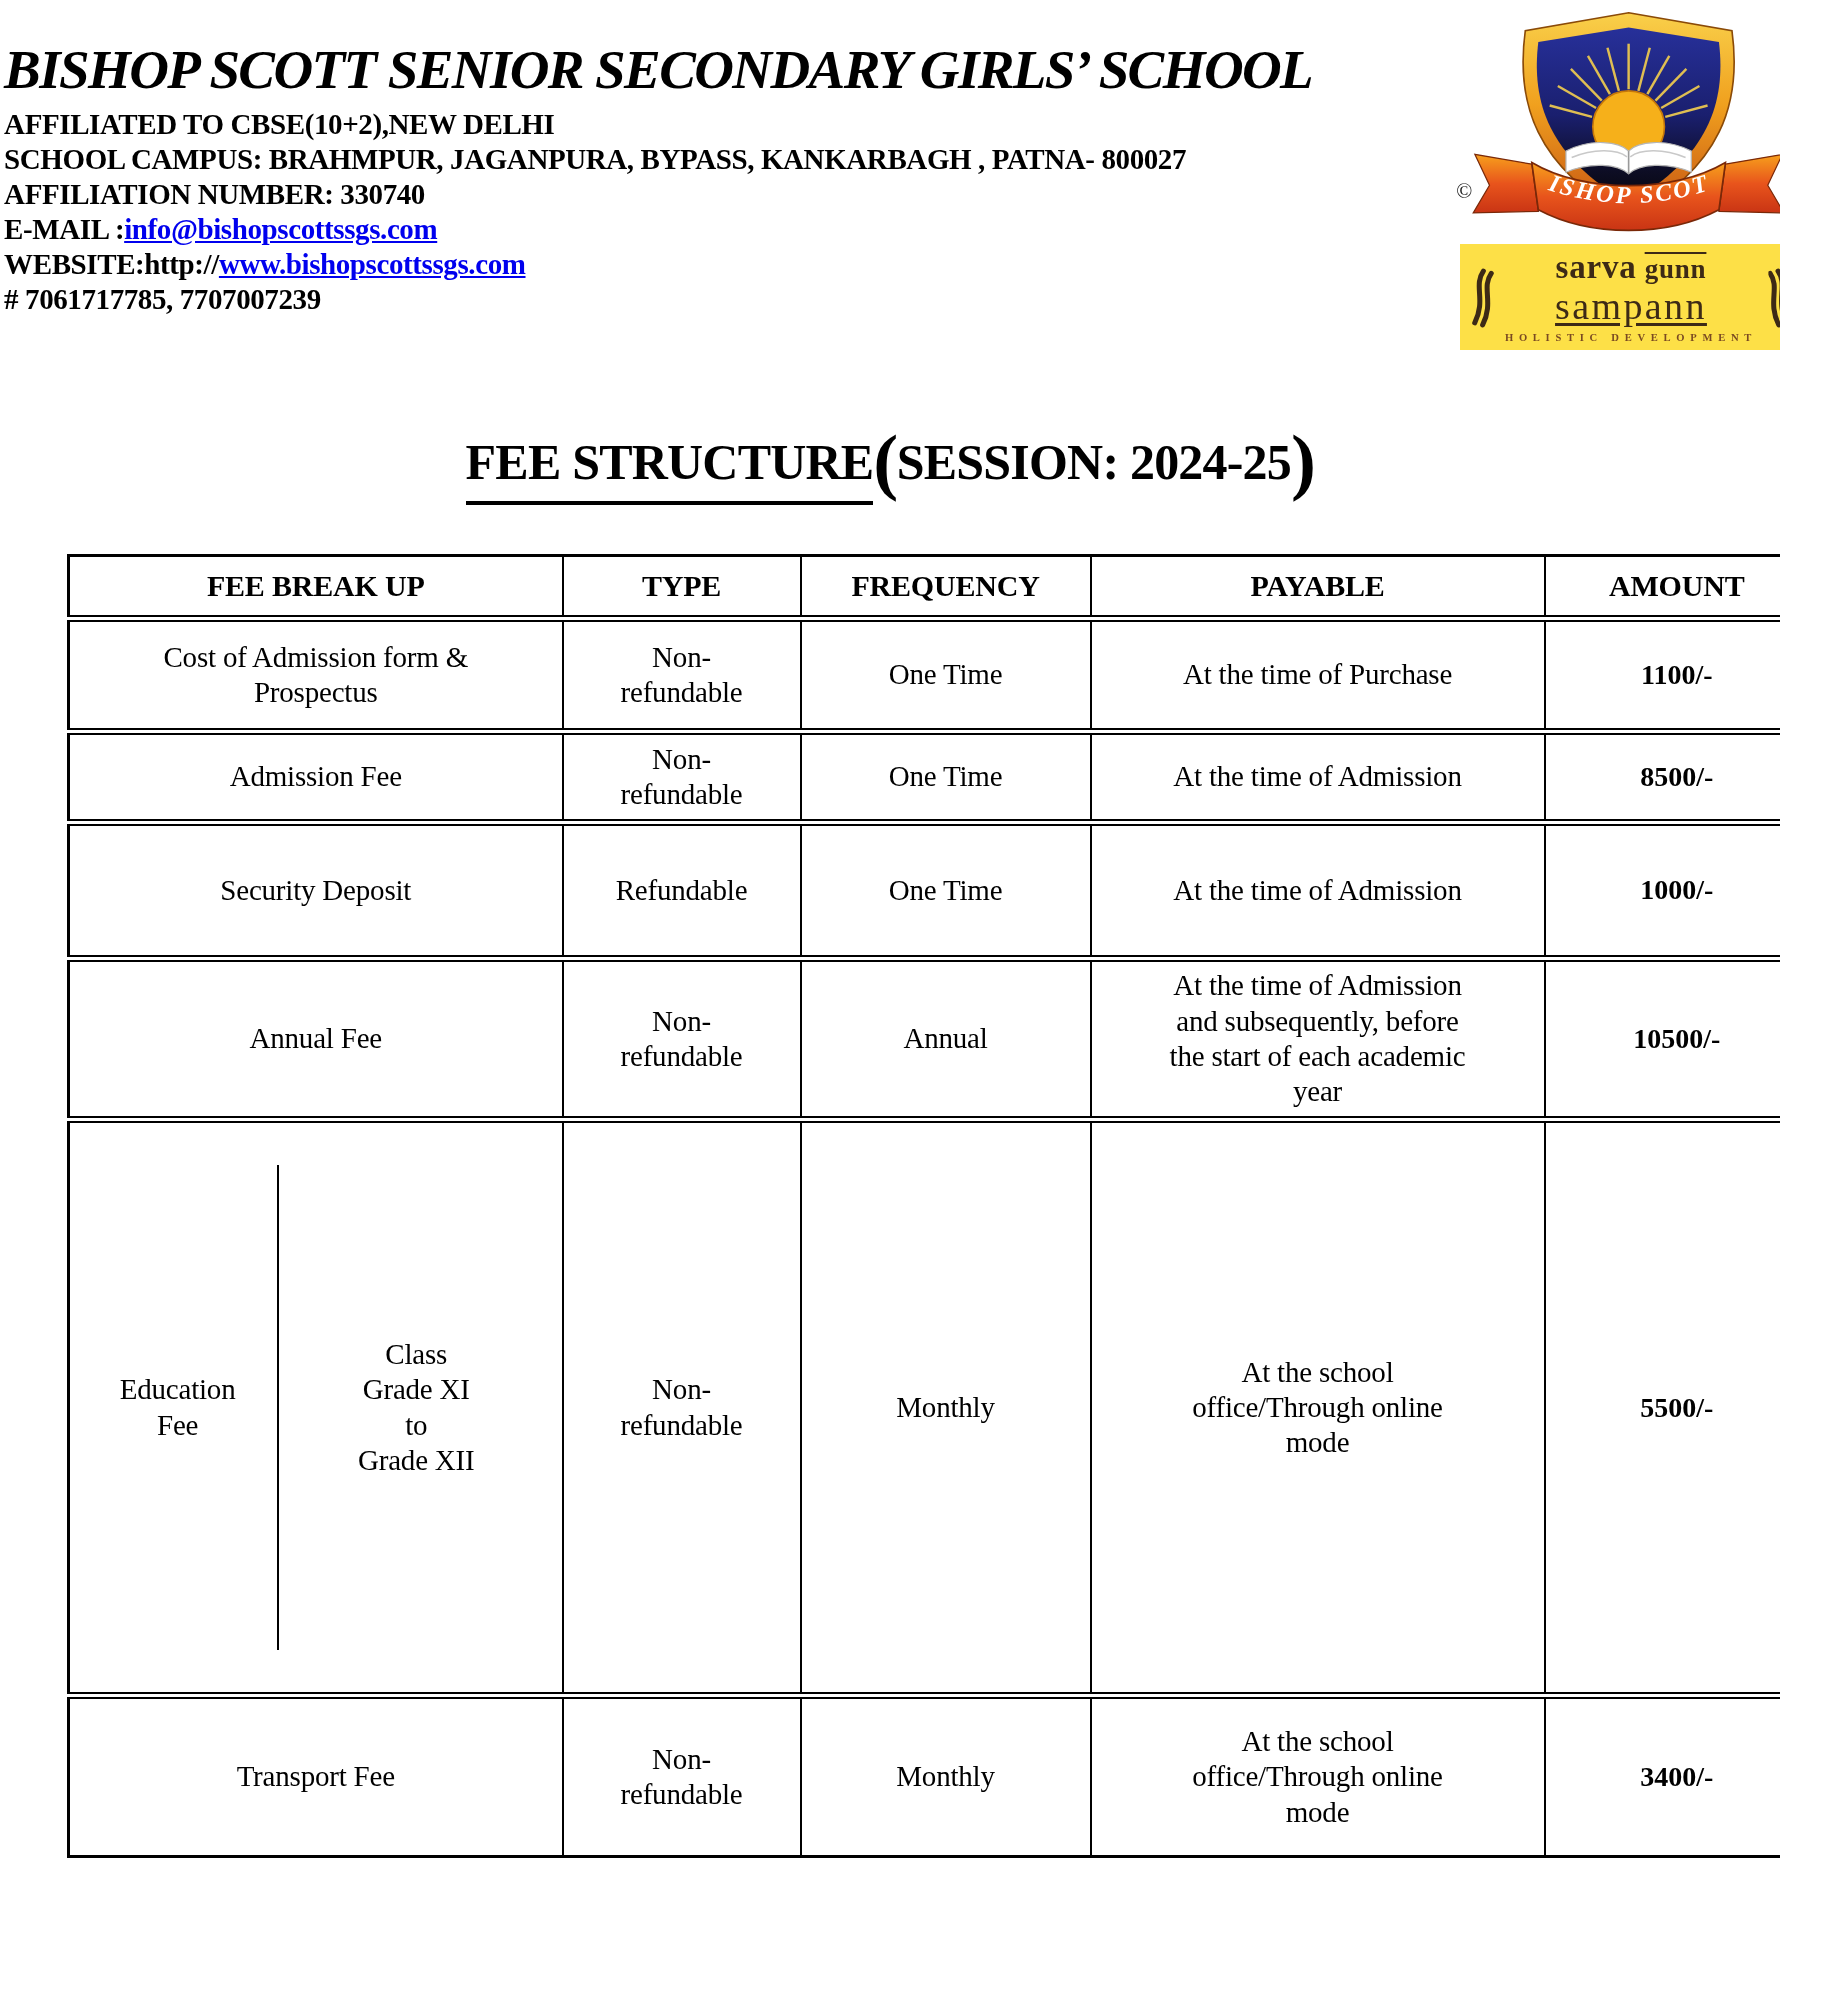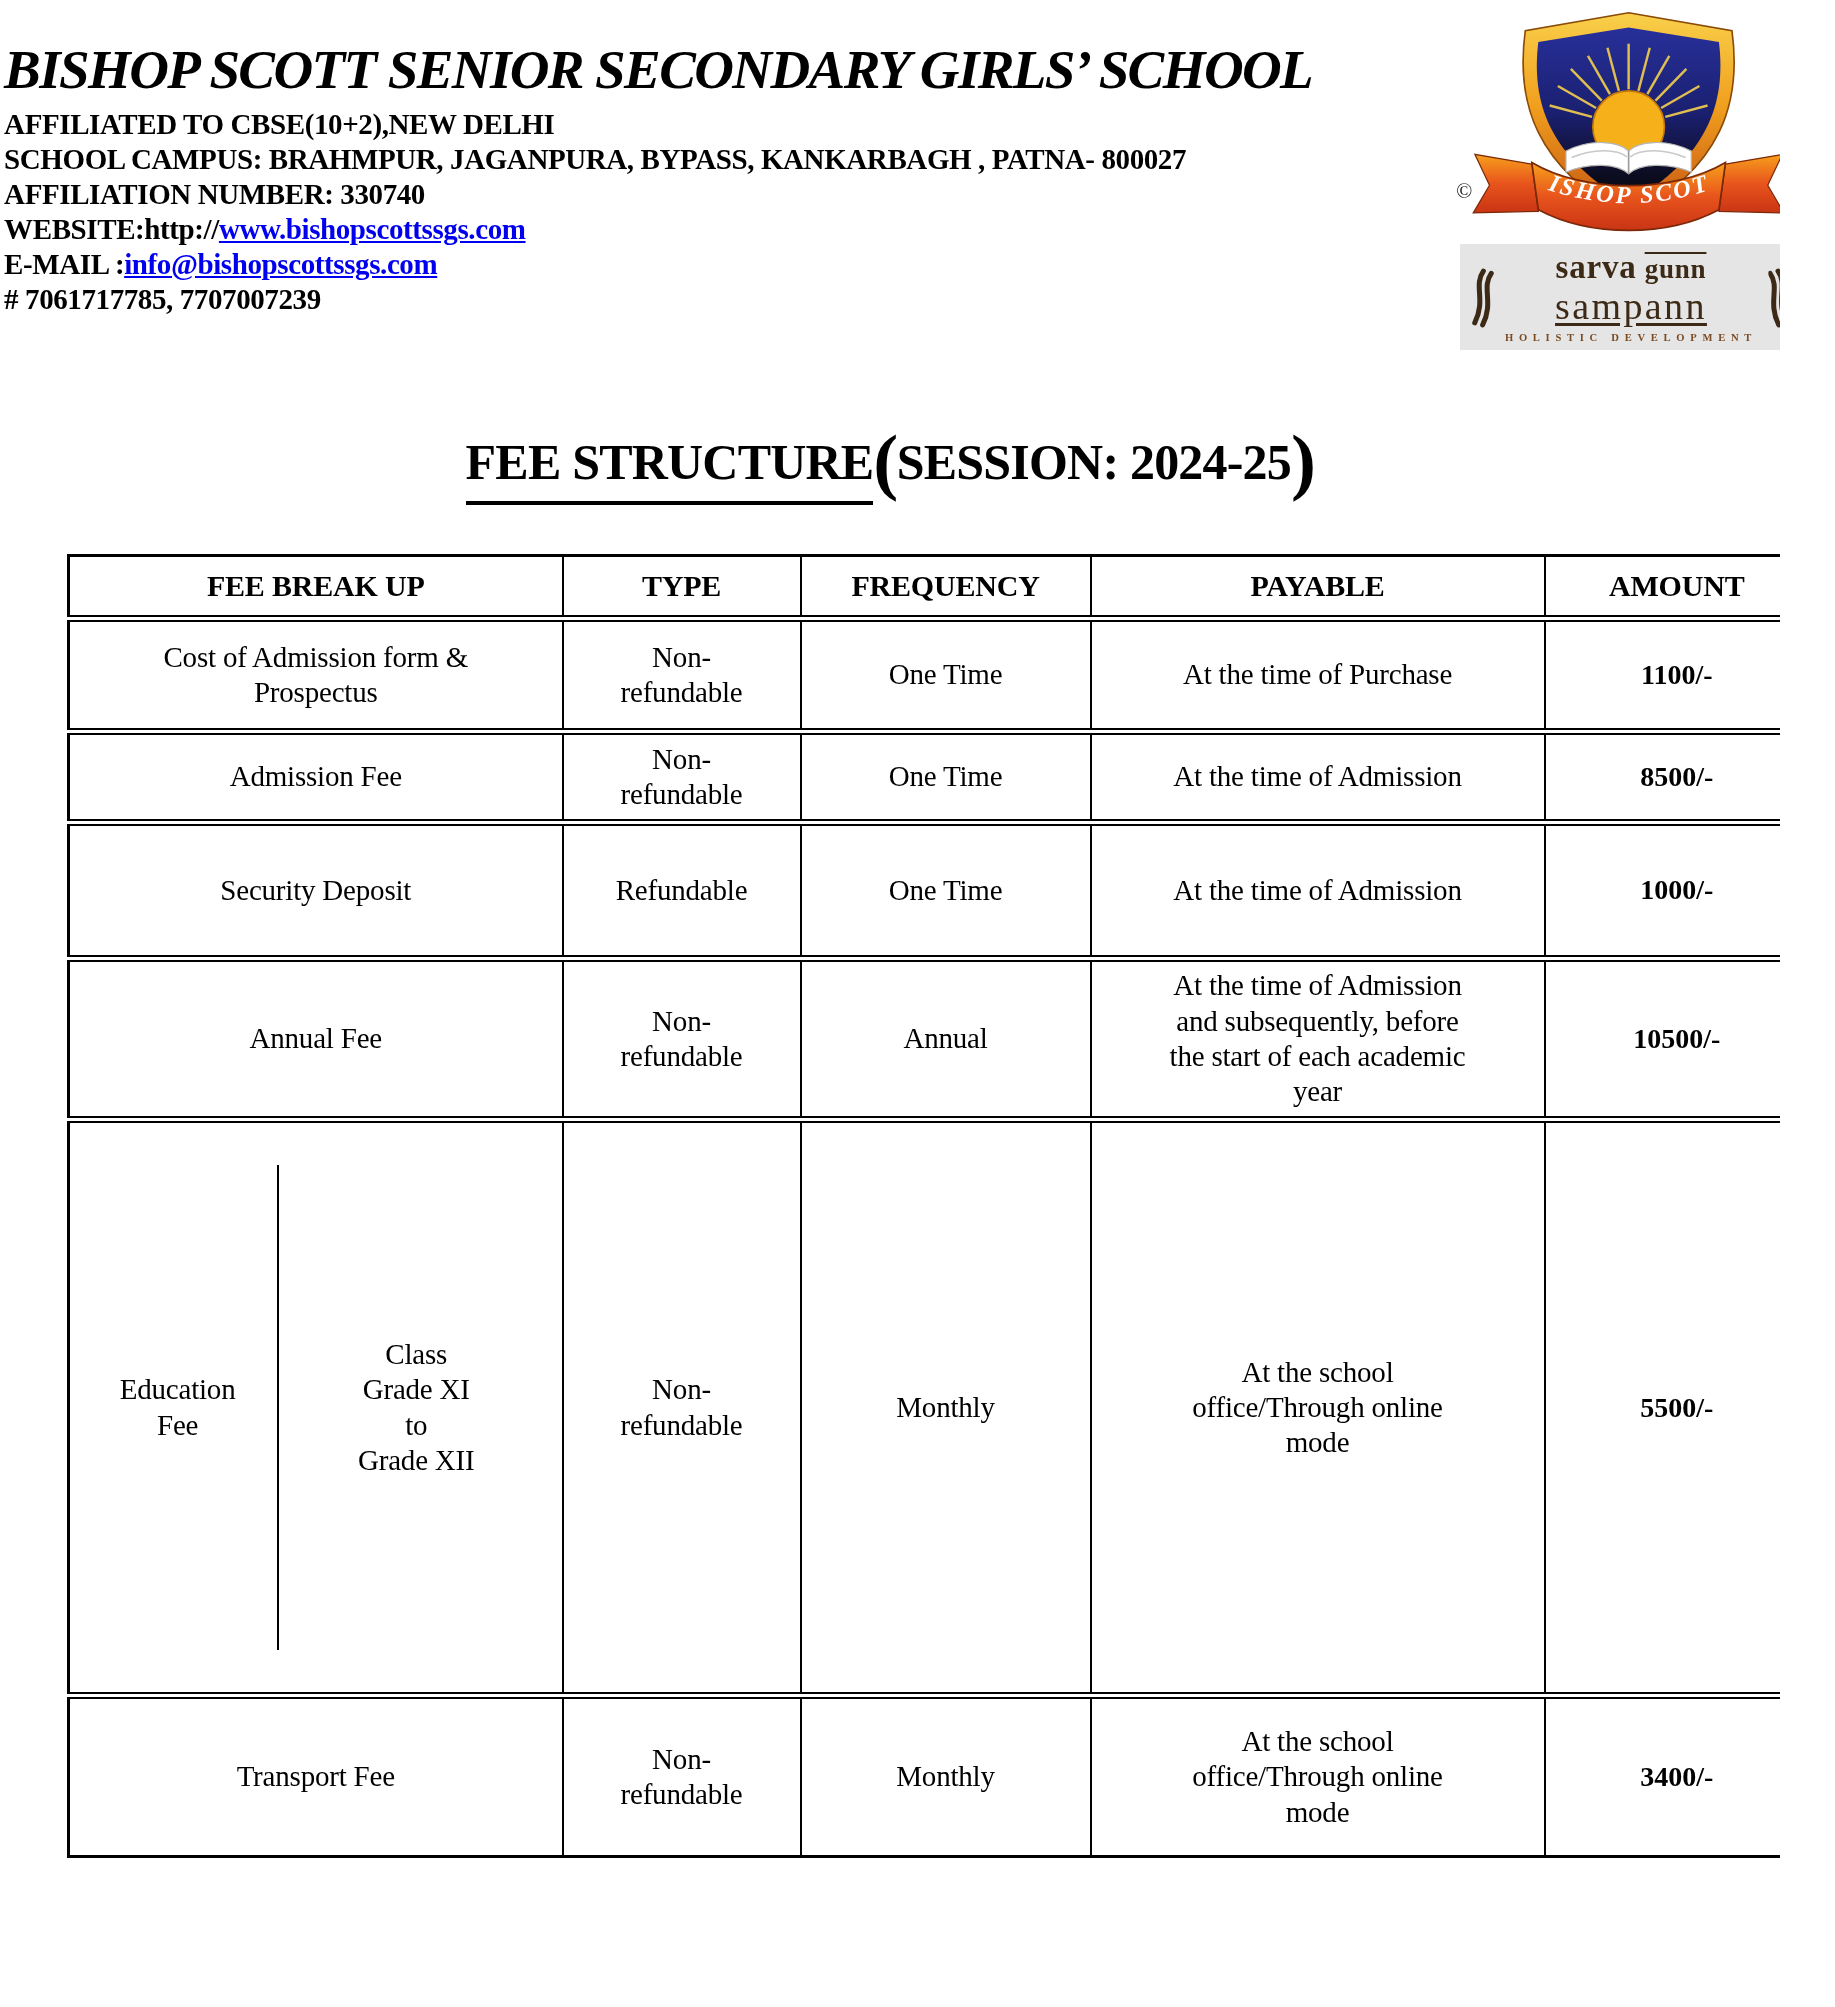--- a/index.html
+++ b/index.html
@@ -22,21 +22,21 @@
   }
   .info-block a{color:#0000EE;text-decoration:underline;}
 
   
   .shield-wrap{position:absolute;left:1448px;top:3.3px;width:358px;height:236px;}
   .shield-wrap svg{width:100%;height:100%;}
 
   
   .sarva-banner{
     position:absolute;left:1460px;top:244px;width:342px;height:106px;
-    background:#e5e5e5;display:flex;align-items:center;justify-content:center;
+    background:#fde047;display:flex;align-items:center;justify-content:center;
     gap:11.4px;
   }
   .swoosh{height:62px;width:24.4px;flex:0 0 auto;}
   .swoosh svg{height:100%;width:100%;}
   .swoosh.right{transform:scaleX(-1);}
   .sarva-text{text-align:center;color:#3d2a16;line-height:1;}
   .sarva-line1{font-size:33px;font-weight:bold;letter-spacing:0.8px;}
   .sarva-gunn{font-size:27px;text-decoration:overline;text-decoration-thickness:2.4px;margin-left:8.1px;}
   .sarva-line2{font-size:38px;font-weight:normal;letter-spacing:2.4px;text-decoration:underline;text-underline-offset:4.1px;margin-top:3.3px;}
   .sarva-line3{font-size:10.6px;font-weight:bold;letter-spacing:5.7px;margin-top:7.3px;color:#7a4a22;}
@@ -83,24 +83,24 @@
 
 <div class="page">
 
   <h1 class="school-name">BISHOP SCOTT SENIOR SECONDARY GIRLS’ SCHOOL</h1>
 
   <div class="info-block">
     <div>AFFILIATED TO CBSE(10+2),NEW DELHI</div>
     <div>SCHOOL CAMPUS: BRAHMPUR, JAGANPURA, BYPASS, KANKARBAGH , PATNA- 800027</div>
     <div>AFFILIATION NUMBER: 330740</div>
     <div>
+      <span>E-MAIL :</span><a href="#">info@bishopscottssgs.com</a>
+    </div>
+    <div>
       <span>WEBSITE:http://</span><a href="#">www.bishopscottssgs.com</a>
-    </div>
-    <div>
-      <span>E-MAIL :</span><a href="#">info@bishopscottssgs.com</a>
     </div>
     <div># 7061717785, 7707007239</div>
   </div>
 
   <div class="shield-wrap">
     <svg viewBox="0 0 440 290">
       <defs>
         <linearGradient id="goldGrad" x1="0" y1="0" x2="0" y2="1">
           <stop offset="0" stop-color="#f9d04a"></stop>
             <stop offset="0.45" stop-color="#f0a01e"></stop>

